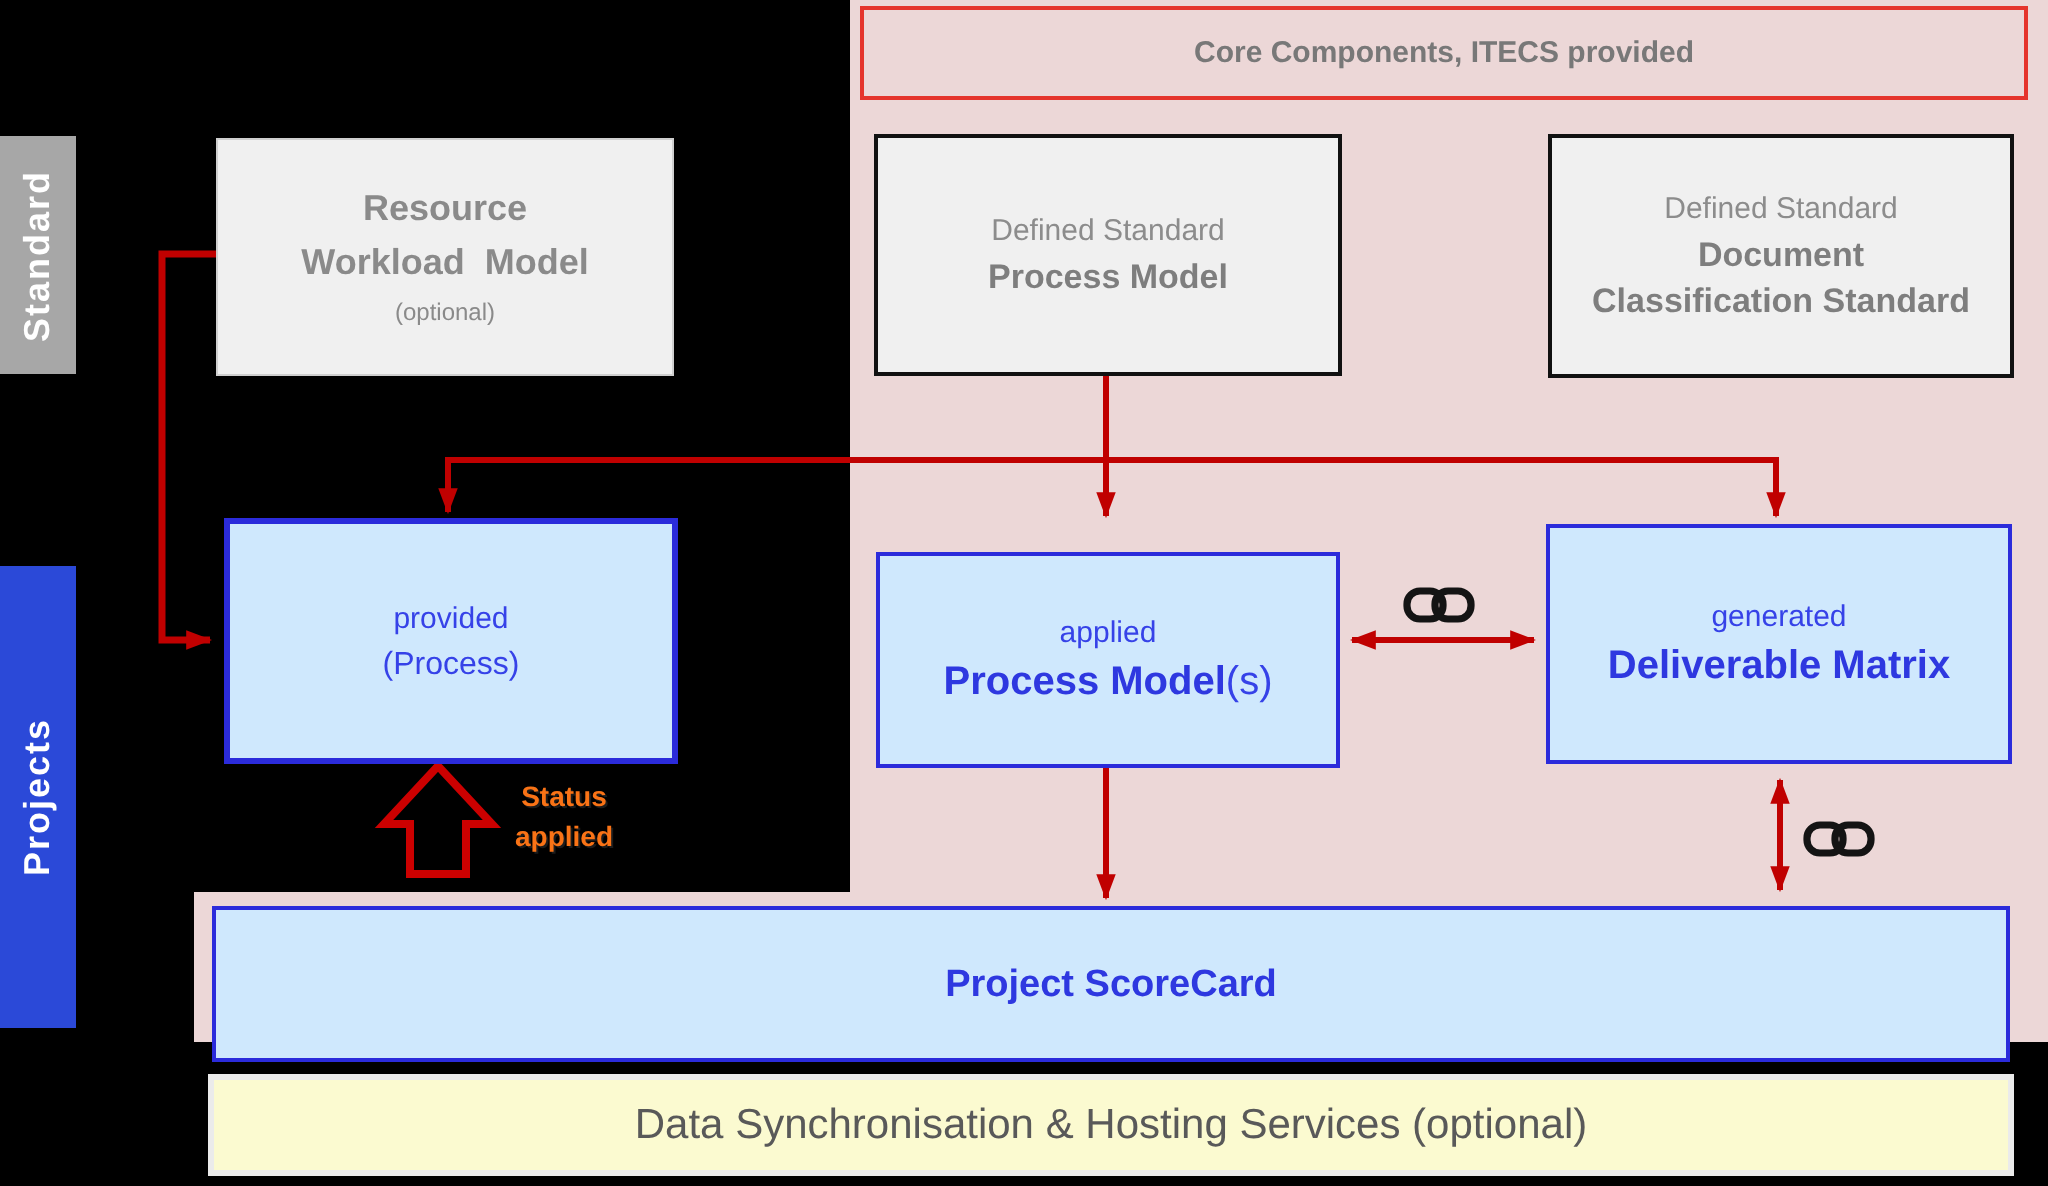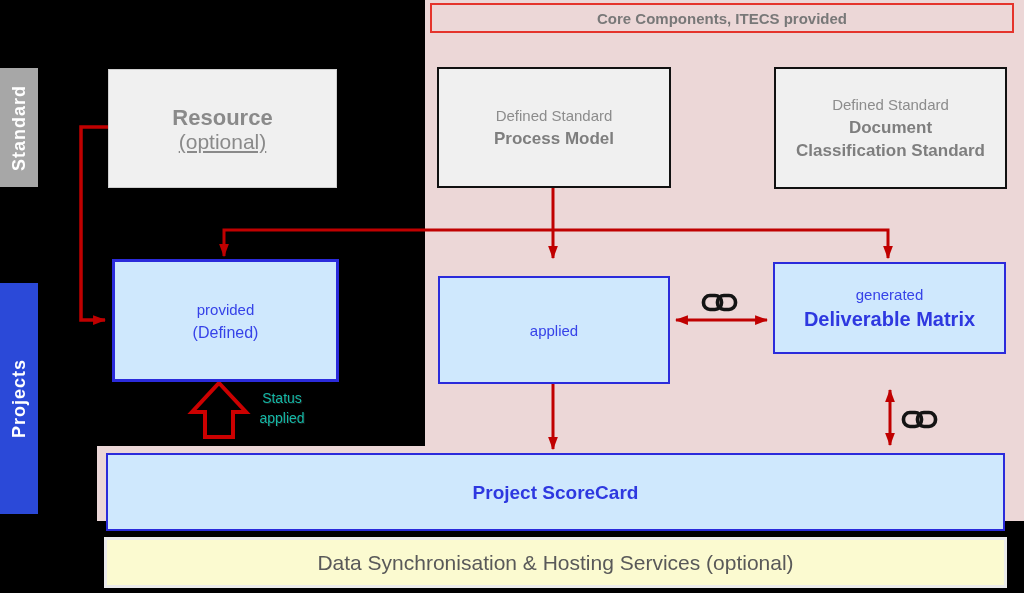--- a/index.html
+++ b/index.html
@@ -11,21 +11,21 @@
     overflow: hidden;
   }
   .abs { position: absolute; }
 
   
   .panel { background: #ecd7d7; }
   #panel-top   { left: 425px; top: 0;     width: 599px; height: 446px; }
   #panel-strip { left: 97px;  top: 446px; width: 927px; height: 75px;  }
 
   #core-header {
-    left: 430px; top: 3px; width: 584px; height: 30px;
+    left: 430px; top: 3px; width: 584px; height: 47px;
     border: 2px solid #e5342c;
     display: flex; align-items: center; justify-content: center;
     color: #787878; font-weight: bold; font-size: 15px;
   }
 
   
   .vlabel {
     width: 38px;
     display: flex; align-items: center; justify-content: center;
     writing-mode: vertical-rl; transform: rotate(180deg);
@@ -42,55 +42,55 @@
     text-align: center;
   }
   .dbox .box-line { white-space: pre-wrap; }
 
   
   .greybox { background: #f0f0f0; color: #8a8a8a; }
   #resource-workload-box {
     left: 108px; top: 69px; width: 229px; height: 119px;
     border: 1px solid #cfcfcf;
   }
-  #resource-workload-box .big { font-size: 22px; font-weight: bold; line-height: 27px; }
-  #resource-workload-box .small { font-size: 21px; line-height: 22px; text-decoration: underline; }
+  #resource-workload-box .big { font-size: 18px; font-weight: bold; line-height: 27px; }
+  #resource-workload-box .small { font-size: 12px; line-height: 22px; }
 
   .stdbox { border: 2px solid #111111; }
   #process-model-std-box { left: 437px; top: 67px; width: 234px; height: 121px; }
   #doc-class-std-box     { left: 774px; top: 67px; width: 233px; height: 122px; }
   .stdbox .sub  { font-size: 15px; line-height: 22px; color: #8c8c8c; }
   .stdbox .main { font-size: 17px; line-height: 23px; font-weight: bold; color: #7e7e7e; }
 
   
   .bluebox { background: #cfe8fd; color: #3642e8; border: 2px solid #2b2bdb; }
   #project-schedule-box { left: 112px; top: 259px; width: 227px; height: 123px; border-width: 3px; }
   #applied-process-model-box { left: 438px; top: 276px; width: 232px; height: 108px; }
-  #deliverable-matrix-box    { left: 773px; top: 262px; width: 233px; height: 92px; }
+  #deliverable-matrix-box    { left: 773px; top: 262px; width: 233px; height: 120px; }
   .bluebox .sub   { font-size: 15px; line-height: 23px; }
   .bluebox .title { font-size: 20px; line-height: 27px; font-weight: bold; color: #2e38e0; }
   .bluebox .norm  { font-weight: normal; color: #3642e8; }
   .bluebox .small { font-size: 16px; line-height: 23px; }
 
   #project-scorecard-box {
     left: 106px; top: 453px; width: 899px; height: 78px;
     font-size: 19px; font-weight: bold;
   }
   #project-scorecard-box .title { font-size: 19px; }
 
   #data-sync-box {
     left: 104px; top: 537px; width: 903px; height: 51px;
     background: #fbfad0; border: 3px solid #ebebeb;
     color: #595959; font-size: 21px; text-align: right;
   }
 
   
   #status-update-text {
     left: 248px; top: 388px; width: 68px;
-    color: #14b8a6; font-size: 14px; font-weight: normal;
+    color: #f97316; font-size: 14px; font-weight: bold;
     line-height: 20px; text-align: center;
     text-shadow: 1px 1px 0 #1c1c1c;
   }
 
   #connector-layer { left: 0; top: 0; width: 1024px; height: 593px; pointer-events: none; }
   .chain-icon { pointer-events: none; }
 </style>
 </head>
 <body>
 
@@ -125,41 +125,43 @@
 
   <path d="M676,320 H767" fill="none" stroke="#c00000" stroke-width="3" marker-start="url(#ah)" marker-end="url(#ah)"></path>
 
   <path d="M890,390 V445" fill="none" stroke="#c00000" stroke-width="3" marker-start="url(#ah)" marker-end="url(#ah)"></path>
 
   <polygon points="219,383 246,412 233,412 233,437 205,437 205,412 192,412" fill="none" stroke="#cc0000" stroke-width="4" stroke-linejoin="miter"></polygon>
 </svg>
 
 <div class="abs dbox greybox" id="resource-workload-box">
   <div class="box-line big">Resource</div>
+  <div class="box-line big">Workload  Model</div>
   <div class="box-line small">(optional)</div>
 </div>
 
 <div class="abs dbox greybox stdbox" id="process-model-std-box">
   <div class="box-line sub">Defined Standard</div>
   <div class="box-line main">Process Model</div>
 </div>
 
 <div class="abs dbox greybox stdbox" id="doc-class-std-box">
   <div class="box-line sub">Defined Standard</div>
   <div class="box-line main">Document</div>
   <div class="box-line main">Classification Standard</div>
 </div>
 
 <div class="abs dbox bluebox" id="project-schedule-box">
   <div class="box-line sub">provided</div>
-  <div class="box-line small">(Defined)</div>
+  <div class="box-line small">(Process)</div>
 </div>
 
 <div class="abs dbox bluebox" id="applied-process-model-box">
   <div class="box-line sub">applied</div>
+  <div class="box-line title"><span>Process Model</span><span class="norm">(s)</span></div>
 </div>
 
 <div class="abs dbox bluebox" id="deliverable-matrix-box">
   <div class="box-line sub">generated</div>
   <div class="box-line title">Deliverable Matrix</div>
 </div>
 
 <div class="abs dbox bluebox" id="project-scorecard-box">
   <div class="box-line title">Project ScoreCard</div>
 </div>

